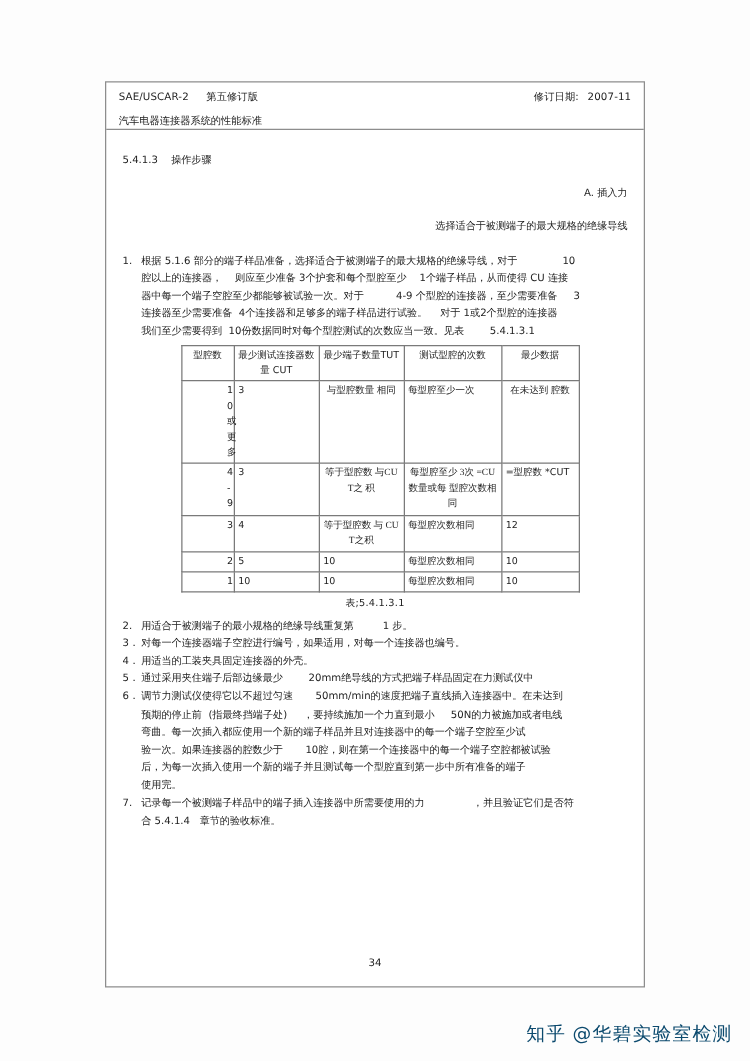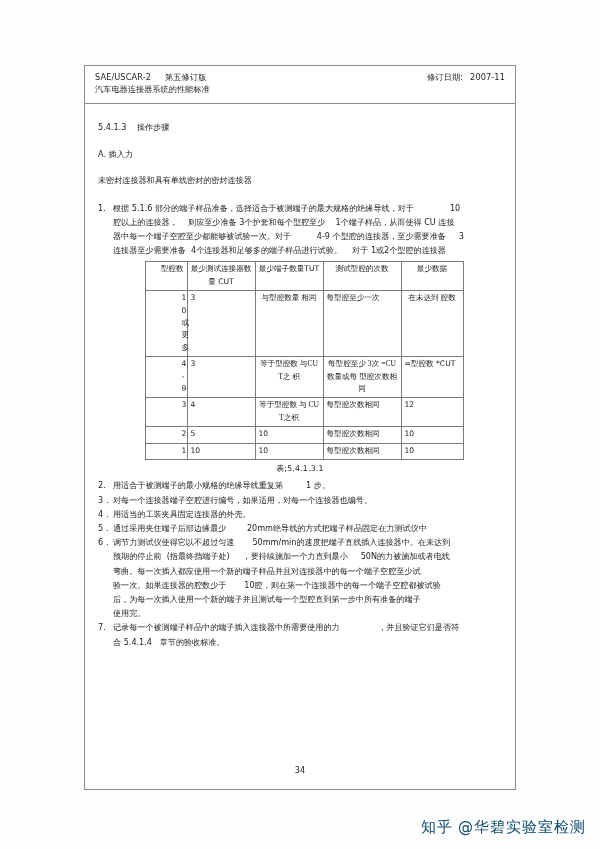--- a/index.html
+++ b/index.html
@@ -54,21 +54,21 @@
     font-size: 8.2px;
     line-height: 11px;
     letter-spacing: 0.1px;
     color: #1f1f1f;
   }
   .hdr-left-1 { display: flex; gap: 14px; text-align: right; }
   .hdr-right { display: flex; gap: 7px; }
   .hdr-row-2 {
     font-size: 8.2px;
     line-height: 12px;
-    margin-top: 0;
+    margin-top: 7px;
     color: #1f1f1f;
   }
 
   
   .doc-body {
     position: absolute;
     left: 0;
     top: 38px;
     width: 100%;
     box-sizing: border-box;
@@ -80,20 +80,21 @@
 
   .sec-title {
     margin-top: 6px;
     font-size: 8.1px;
   }
   .sec-title .num { margin-right: 8px; }
 
   .plain-line {
     margin-top: 13px;
     font-size: 8.1px;
+    text-align: right;
   }
   .plain-line.tight { margin-top: 12px; }
 
   
   .numlist {
     margin-top: 13px;
   }
   .li {
     display: flex;
     align-items: flex-start;
@@ -132,21 +133,21 @@
     line-height: 12.4px;
     padding: 1px 3px 2px 3px;
     vertical-align: top;
     color: #1c1c1c;
     word-break: break-all;
   }
   table.spec th {
     font-weight: normal;
     text-align: center;
   }
-  table.spec th.c0 { text-align: right; }
+  table.spec th.c0 { text-align: center; }
   table.spec td.c0 { text-align: left; padding-left: 36px; }
   table.spec td.cc { text-align: center; font-family: Liberation Serif, serif; }
   table.spec td.cl { text-align: left; }
   .col0 { width: 42px; }
   .col1 { width: 68px; }
   .col2 { width: 68px; }
   .col3 { width: 78px; }
   .col4 { width: 62px; }
 
   .tbl-caption {
@@ -211,30 +212,31 @@
 
     <div class="doc-body">
 
       <div class="sec-title">
         <span class="num">5.4.1.3</span>
         <span>操作步骤</span>
       </div>
 
       <div class="plain-line">A. 插入力</div>
 
-      <div class="plain-line tight">未密封连接器和具有单线密封的密封连接器</div>
+      <div class="plain-line tight">选择适合于被测端子的最大规格的绝缘导线</div>
 
       <div class="numlist">
         <div class="li">
           <div class="li-marker">1.</div>
           <div class="li-body">
             <span class="ln">根据 5.1.6 部分的端子样品准备，选择适合于被测端子的最大规格的绝缘导线，对于              10</span>
             <span class="ln">腔以上的连接器，    则应至少准备 3个护套和每个型腔至少    1个端子样品，从而使得 CU 连接</span>
             <span class="ln">器中每一个端子空腔至少都能够被试验一次。对于          4-9 个型腔的连接器，至少需要准备     3</span>
             <span class="ln">连接器至少需要准备  4个连接器和足够多的端子样品进行试验。    对于 1或2个型腔的连接器</span>
+            <span class="ln">我们至少需要得到  10份数据同时对每个型腔测试的次数应当一致。见表        5.4.1.3.1</span>
           </div>
         </div>
       </div>
 
       <div class="tbl-wrap">
         <table class="spec">
           <colgroup>
             <col class="col0">
               <col class="col1">
               <col class="col2">

